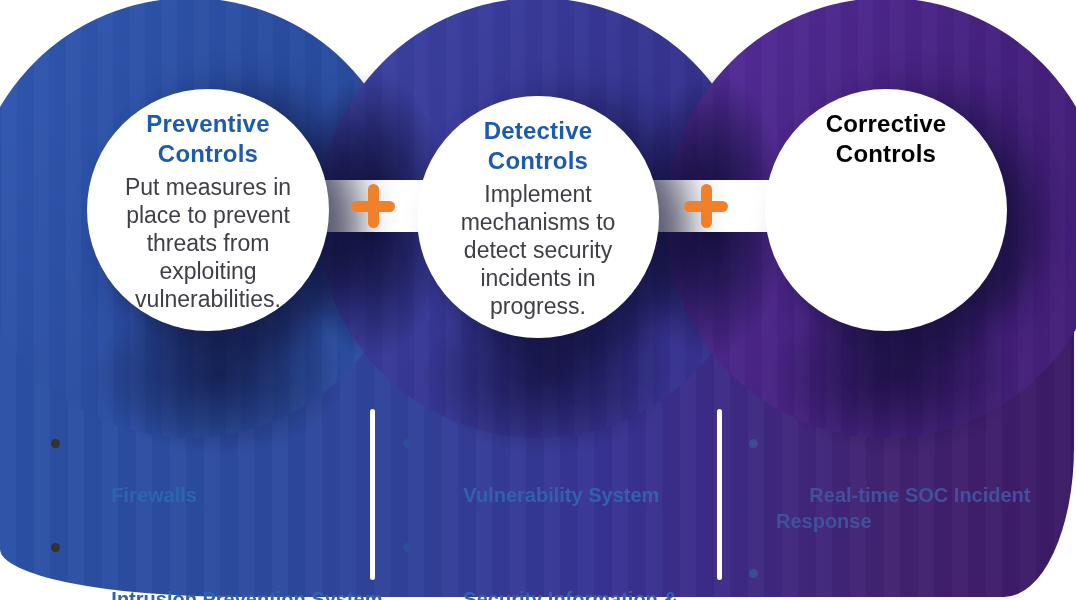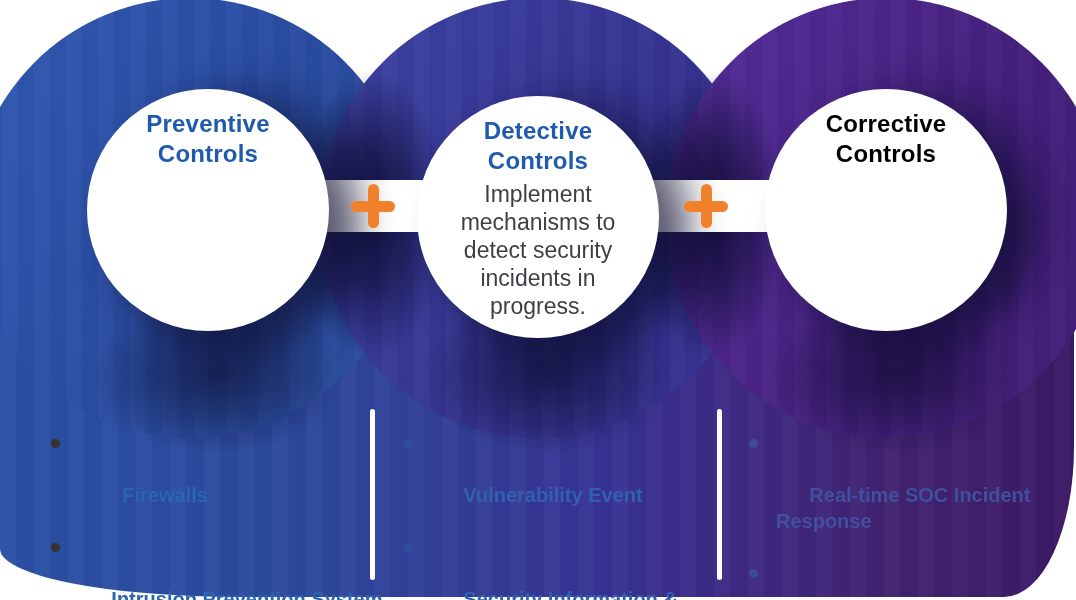--- a/index.html
+++ b/index.html
@@ -92,20 +92,25 @@
   <div class="cone cone1"></div>
   <div class="cone cone2"></div>
   <div class="cone cone3"></div>
 
   <div class="bar bar1"></div>
   <div class="bar bar2"></div>
 
   <div class="circle c1">
     <div class="ctitle" style="color: rgb(30, 91, 173);">Preventive
 Controls</div>
+    <div class="cdesc" style="color: rgb(63, 64, 70);">Put measures in
+place to prevent
+threats from
+exploiting
+vulnerabilities.</div>
   </div>
 
   <div class="circle c2">
     <div class="ctitle" style="color: rgb(30, 91, 173);">Detective
 Controls</div>
     <div class="cdesc" style="color: rgb(63, 64, 70);">Implement
 mechanisms to
 detect security
 incidents in
 progress.</div>
@@ -124,33 +129,33 @@
     <i class="ph" style="background-color: rgb(240, 129, 42);"></i>
     <i class="pv" style="background-color: rgb(240, 129, 42);"></i>
   </div>
 
   <div class="divider d1" style="background-color: rgb(255, 255, 255);"></div>
   <div class="divider d2" style="background-color: rgb(255, 255, 255);"></div>
 
   <ul class="list l1">
     <li>
       <span class="dot" style="background-color: rgb(53, 51, 44);"></span>
-      <span style="color: rgb(43, 101, 176); margin-left: 11px;">Firewalls</span>
+      <span style="color: rgb(43, 101, 176);">Firewalls</span>
     </li>
     <li>
       <span class="dot" style="background-color: rgb(53, 51, 44);"></span>
       <span style="color: rgb(43, 101, 176);">Intrusion Prevention System</span>
     </li>
 
   </ul>
 
   <ul class="list l2">
     <li>
       <span class="dot" style="background-color: rgb(45, 79, 155);"></span>
-      <span style="color: rgb(50, 96, 174);">Vulnerability Event</span>
+      <span style="color: rgb(50, 96, 174);">Vulnerability System</span>
     </li>
     <li>
       <span class="dot" style="background-color: rgb(45, 79, 155);"></span>
       <span style="color: rgb(50, 96, 174);">Security Information &amp;
 Event Management (SIEM)</span>
     </li>
 
   </ul>
 
   <ul class="list l3">

